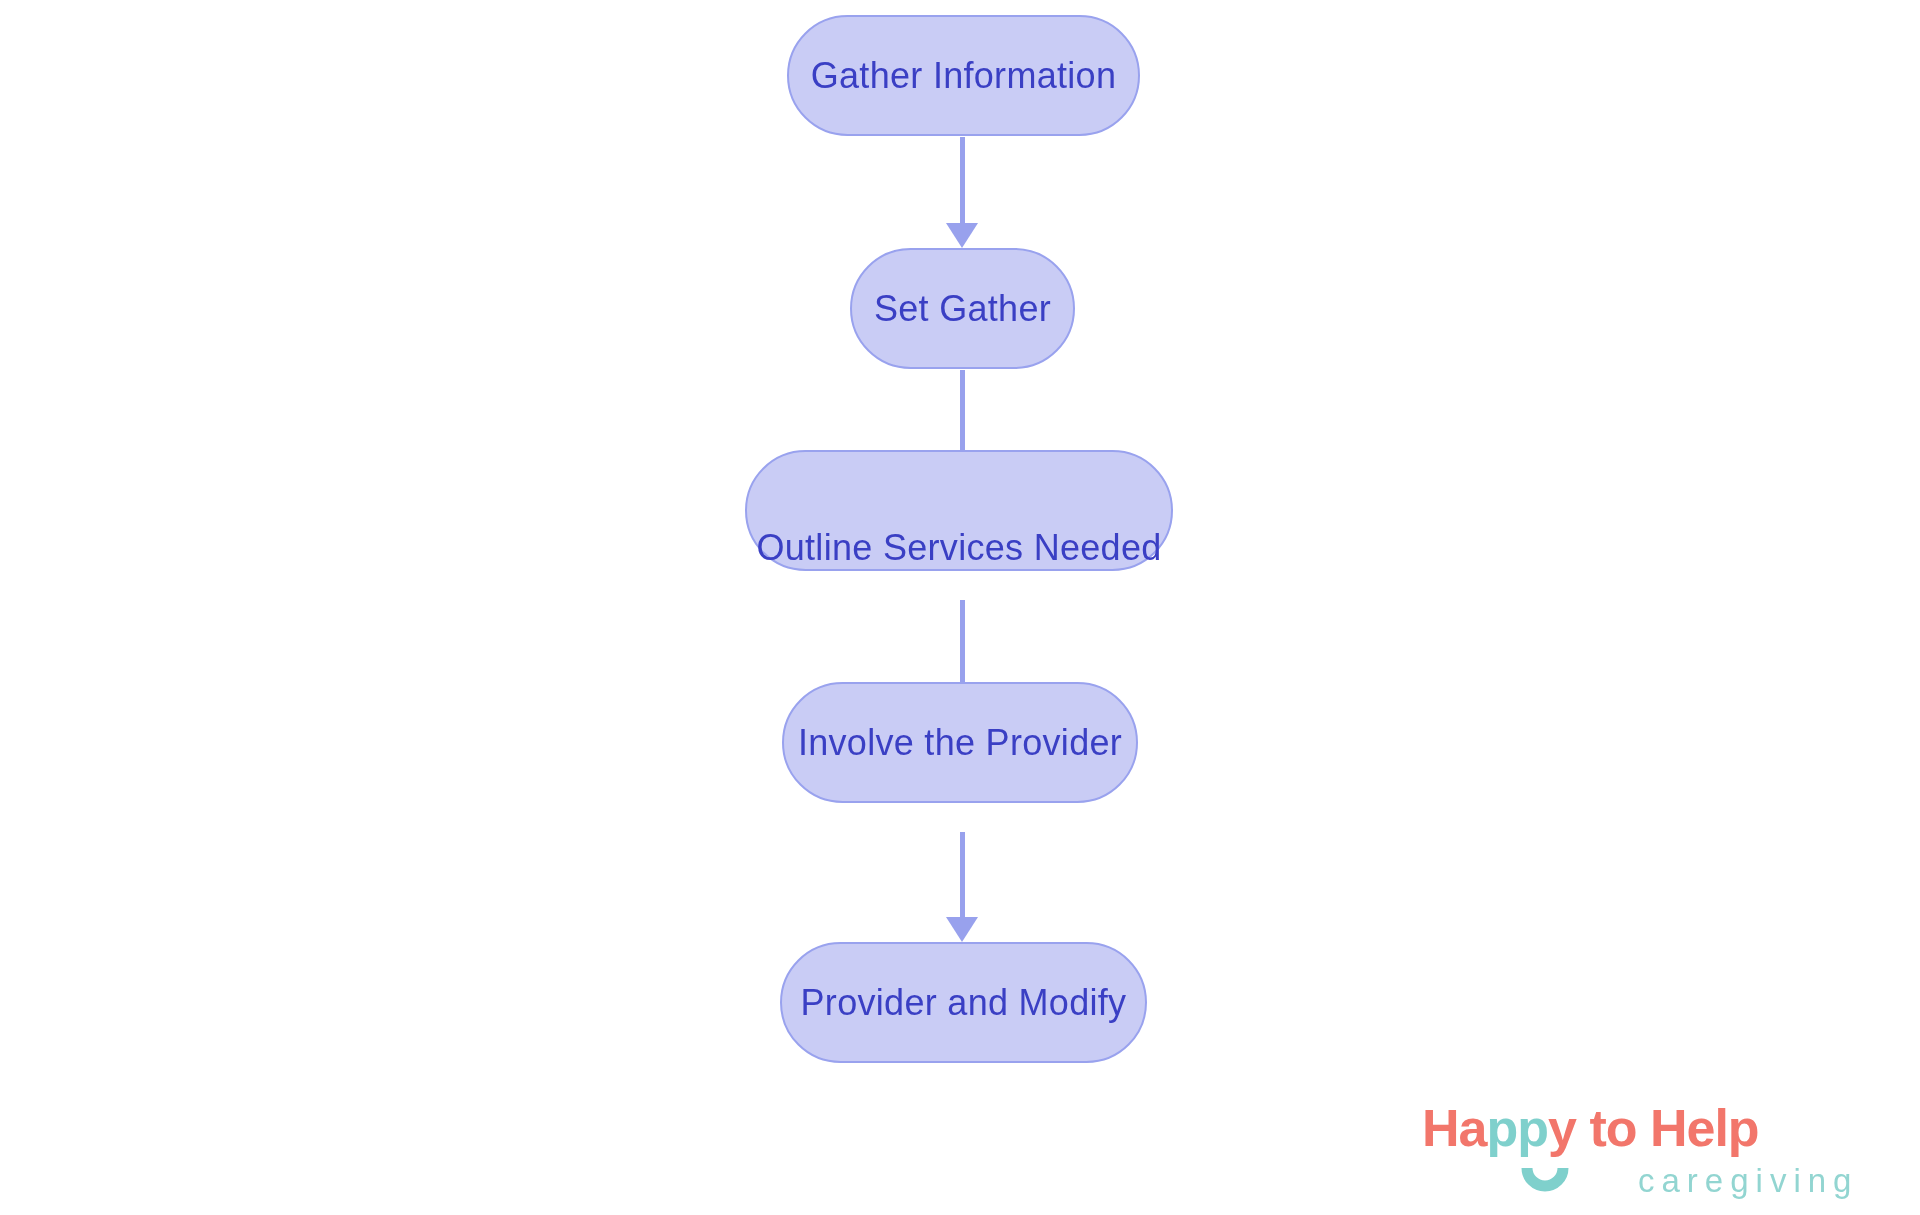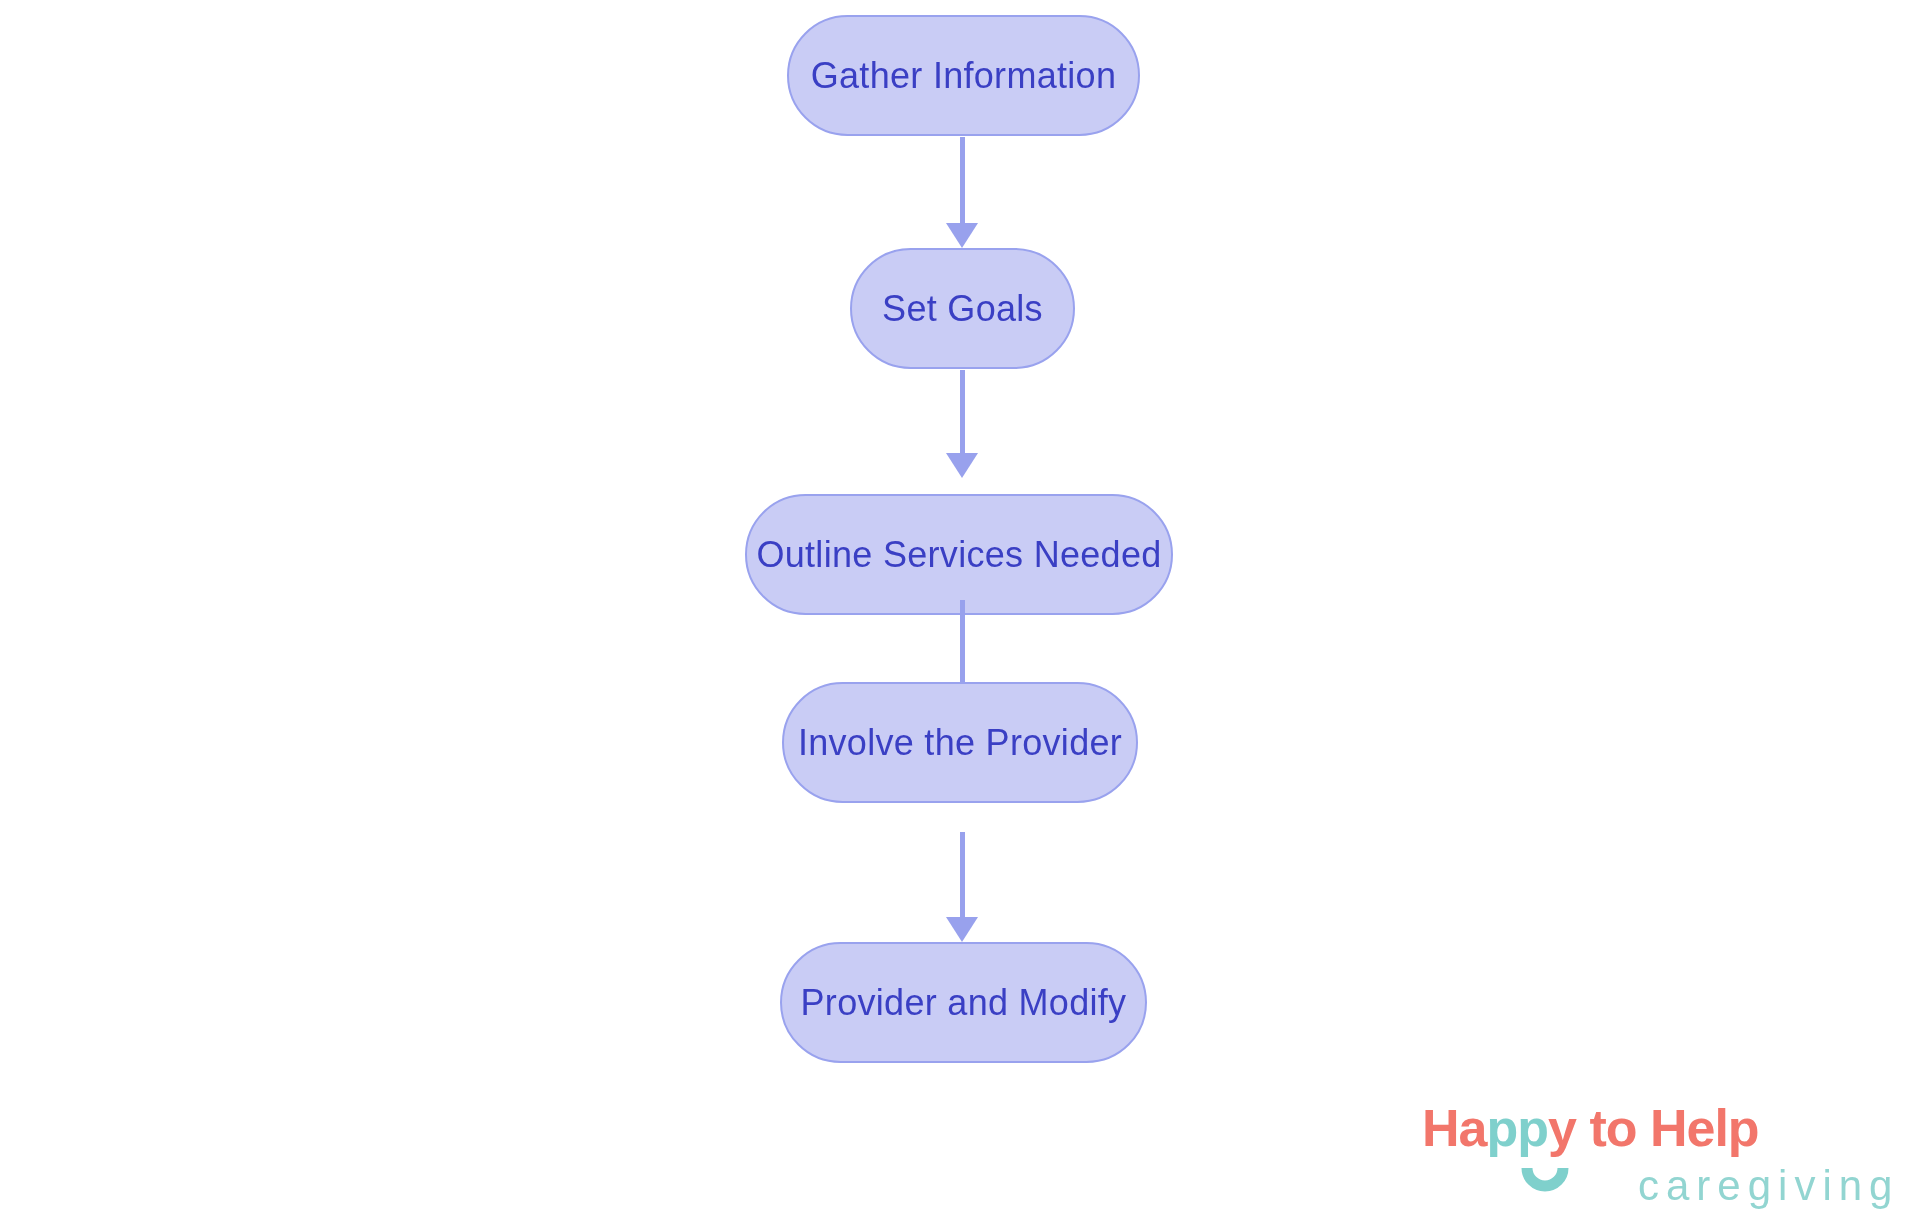--- a/index.html
+++ b/index.html
@@ -34,21 +34,21 @@
     color: var(--node-text);
     font-size: 36px;
     letter-spacing: 0.3px;
     display: flex;
     align-items: center;
     justify-content: center;
     white-space: nowrap;
   }
   .node-1 { left: 787px; top: 15px;  width: 353px; }
   .node-2 { left: 850px; top: 248px; width: 225px; }
-  .node-3 { left: 745px; top: 494px; width: 428px; }
+  .node-3 { left: 745px; top: 450px; width: 428px; align-items: flex-end; }
   .node-4 { left: 782px; top: 682px; width: 356px; }
   .node-5 { left: 780px; top: 942px; width: 367px; }
 
   
   .arrow {
     position: absolute;
     left: 946px;
     width: 32px;
     display: flex;
     flex-direction: column;
@@ -93,42 +93,42 @@
     position: absolute;
     left: 99px;
     top: 64px;
     width: 48px;
     height: 32px;
   }
   .logo-subtitle {
     position: absolute;
     left: 216px;
     top: 60px;
-    font-size: 42px;
+    font-size: 33px;
     letter-spacing: 7px;
     color: var(--logo-subtitle-teal);
     white-space: nowrap;
   }
 </style>
 </head>
 <body>
 
 <div class="stage">
 
   <div class="node node-1">
     <span>Gather Information</span>
   </div>
 
   <div class="arrow arrow-1">
     <div class="shaft"></div>
     <div class="head"></div>
   </div>
 
   <div class="node node-2">
-    <span>Set Goals</span>
+    <span>Set Gather</span>
   </div>
 
   <div class="arrow arrow-2">
     <div class="shaft"></div>
     <div class="head"></div>
   </div>
 
   <div class="node node-3">
     <span>Outline Services Needed</span>
   </div>

